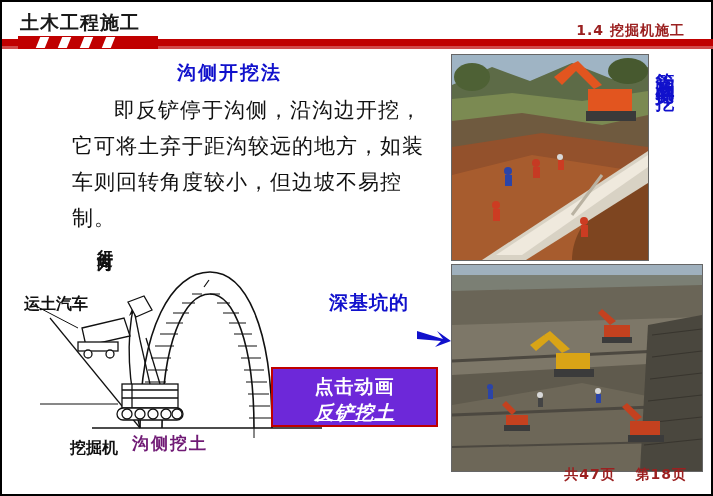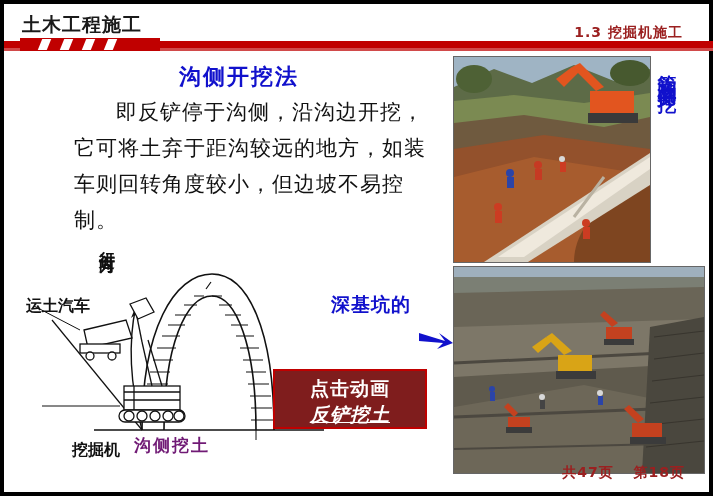--- a/index.html
+++ b/index.html
@@ -6,21 +6,21 @@
   body{
     width:713px;height:496px;
     background:#ffffff;
     font-family:"Liberation Sans", sans-serif;
     overflow:hidden;
   }
   .slide{
     position:relative;
     width:713px;height:496px;
     box-sizing:border-box;
-    border:4px solid #000000;
+    border:2px solid #000000;
     background:#ffffff;
     text-decoration:underline;
   }
   
   .hdr-title{
     position:absolute;left:18px;top:8px;
     font-size:19px;font-weight:bold;color:#1a1a1a;
     letter-spacing:1px;
     font-family:"DejaVu Sans","Liberation Sans",sans-serif;
   }
@@ -42,21 +42,21 @@
     position:absolute;left:16px;top:34px;width:140px;height:13px;
     background:#c00000;
   }
   .hdr-accent i{
     position:absolute;top:1px;width:9px;height:11px;background:#ffffff;
     transform:skewX(-22deg);display:block;
   }
   
   .sub-title{
     position:absolute;left:175px;top:58px;
-    font-size:22px;font-weight:bold;color:#1111cc;
+    font-size:19px;font-weight:bold;color:#1111cc;
     font-family:"DejaVu Sans","Liberation Sans",sans-serif;
     letter-spacing:2px;
   }
   .body-text{
     position:absolute;left:70px;top:90px;width:360px;
     font-size:21px;line-height:36px;color:#111111;
     font-family:"DejaVu Serif","Liberation Serif",serif;
     letter-spacing:1px;
     text-indent:42px;
   }
@@ -99,22 +99,22 @@
     position:absolute;left:327px;top:288px;
     font-size:19px;font-weight:bold;color:#1111cc;
     font-family:"DejaVu Sans","Liberation Sans",sans-serif;
     letter-spacing:1px;line-height:25px;text-align:center;
   }
   .arrow-deep{
     position:absolute;left:415px;top:325px;
   }
   
   .anim-btn{
-    position:absolute;left:269px;top:365px;width:154px;height:60px;
-    background:#7f1d1d;border:2px solid #c00000;
+    position:absolute;left:269px;top:365px;width:167px;height:60px;
+    background:#6d28d9;border:2px solid #c00000;
     text-align:center;color:#ffffff;
     font-family:"DejaVu Sans","Liberation Sans",sans-serif;
     box-sizing:border-box;
     cursor:pointer;
   }
   .anim-btn .l1{font-size:19px;font-weight:bold;margin-top:5px;letter-spacing:1px;}
   .anim-btn .l2{font-size:19px;font-weight:bold;font-style:italic;text-decoration:underline;letter-spacing:1px;}
   
   .footer{
     position:absolute;right:24px;bottom:10px;
@@ -123,21 +123,21 @@
     letter-spacing:1px;
   }
   .footer span{margin-left:14px;}
 </style>
 </head>
 <body>
 
 <div class="slide">
 
   <div class="hdr-title">土木工程施工</div>
-  <div class="hdr-right">1.3  挖掘机施工</div>
+  <div class="hdr-right">1.4  挖掘机施工</div>
   <div class="hdr-rule"></div>
   <div class="hdr-rule2"></div>
   <div class="hdr-accent">
     <i style="left:20px"></i>
       <i style="left:42px"></i>
       <i style="left:64px"></i>
       <i style="left:86px"></i>
   </div>
 
   <div class="sub-title">沟侧开挖法</div>

